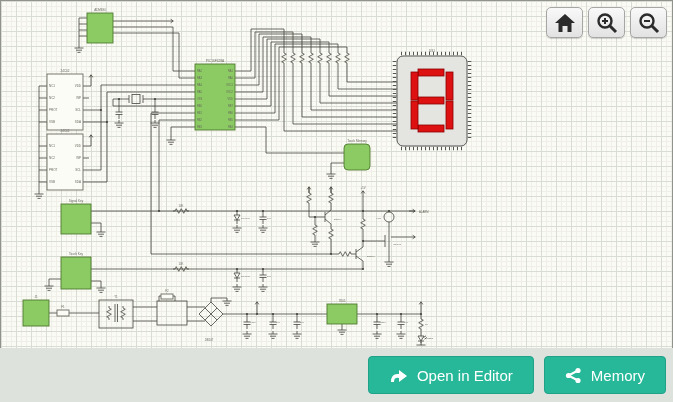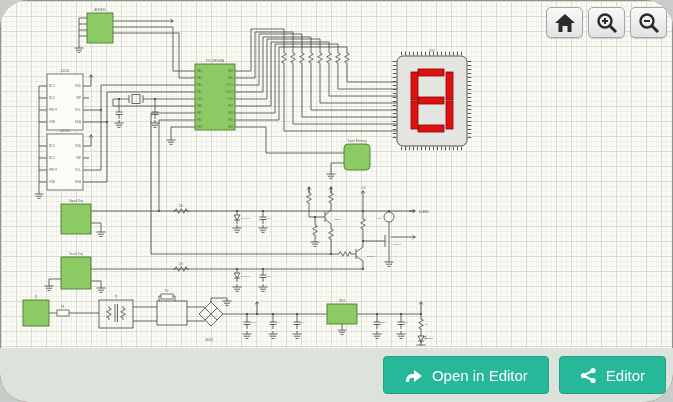--- a/index.html
+++ b/index.html
@@ -1,16 +1,16 @@
 <!DOCTYPE html>
 <html><head>
 <meta charset="utf-8">
 <style>
   html,body{margin:0;padding:0;background:#c9cdc9;font-family:"Liberation Sans",sans-serif;}
-  .stage{position:relative;width:673px;height:402px;background:#7f1d1d;overflow:hidden;border-radius:28px;}
+  .stage{position:relative;width:673px;height:402px;background:#7f1d1d;overflow:hidden;}
   .canvas{position:absolute;left:0;top:0;width:671px;height:347px;border:1px solid #8f938c;
     background-color:#fbfbf6;
     background-image:
       linear-gradient(to right,#d9dcd2 1px,transparent 1px),
       linear-gradient(to bottom,#d9dcd2 1px,transparent 1px),
       linear-gradient(to right,#efefe8 1px,transparent 1px),
       linear-gradient(to bottom,#efefe8 1px,transparent 1px);
     background-size:15px 15px,15px 15px,5px 5px,5px 5px;}
   .schsvg{position:absolute;left:0;top:0;}
   .toolbar{position:absolute;top:6px;right:5px;display:flex;gap:5px;}
@@ -375,16 +375,16 @@
       <span>Open in Editor</span>
     </button>
     <button class="abtn">
       <svg width="17" height="17" viewBox="0 0 17 17">
         <circle cx="13" cy="3.5" r="2.6" fill="#fff"></circle>
         <circle cx="3.5" cy="8.5" r="2.6" fill="#fff"></circle>
         <circle cx="13" cy="13.5" r="2.6" fill="#fff"></circle>
         <line x1="3.5" y1="8.5" x2="13" y2="3.5" stroke="#fff" stroke-width="2"></line>
         <line x1="3.5" y1="8.5" x2="13" y2="13.5" stroke="#fff" stroke-width="2"></line>
       </svg>
-      <span>Editor</span>
+      <span>Memory</span>
     </button>
   </div>
 </div>
 
 </body></html>

